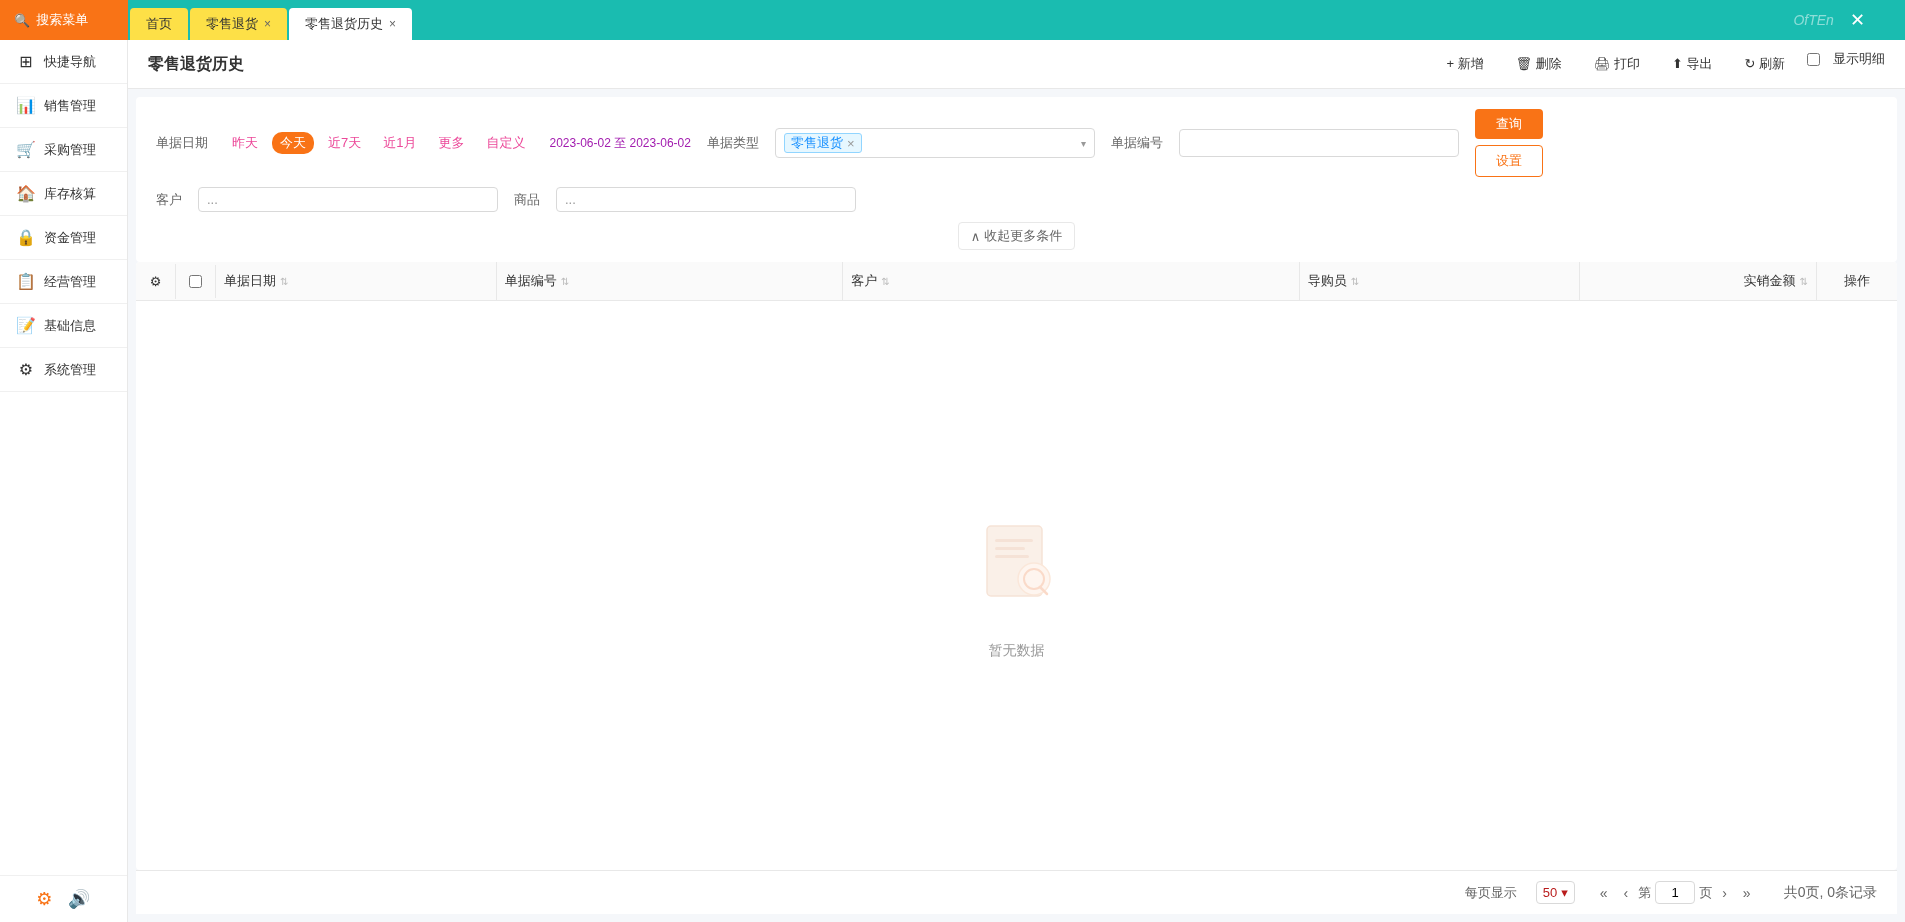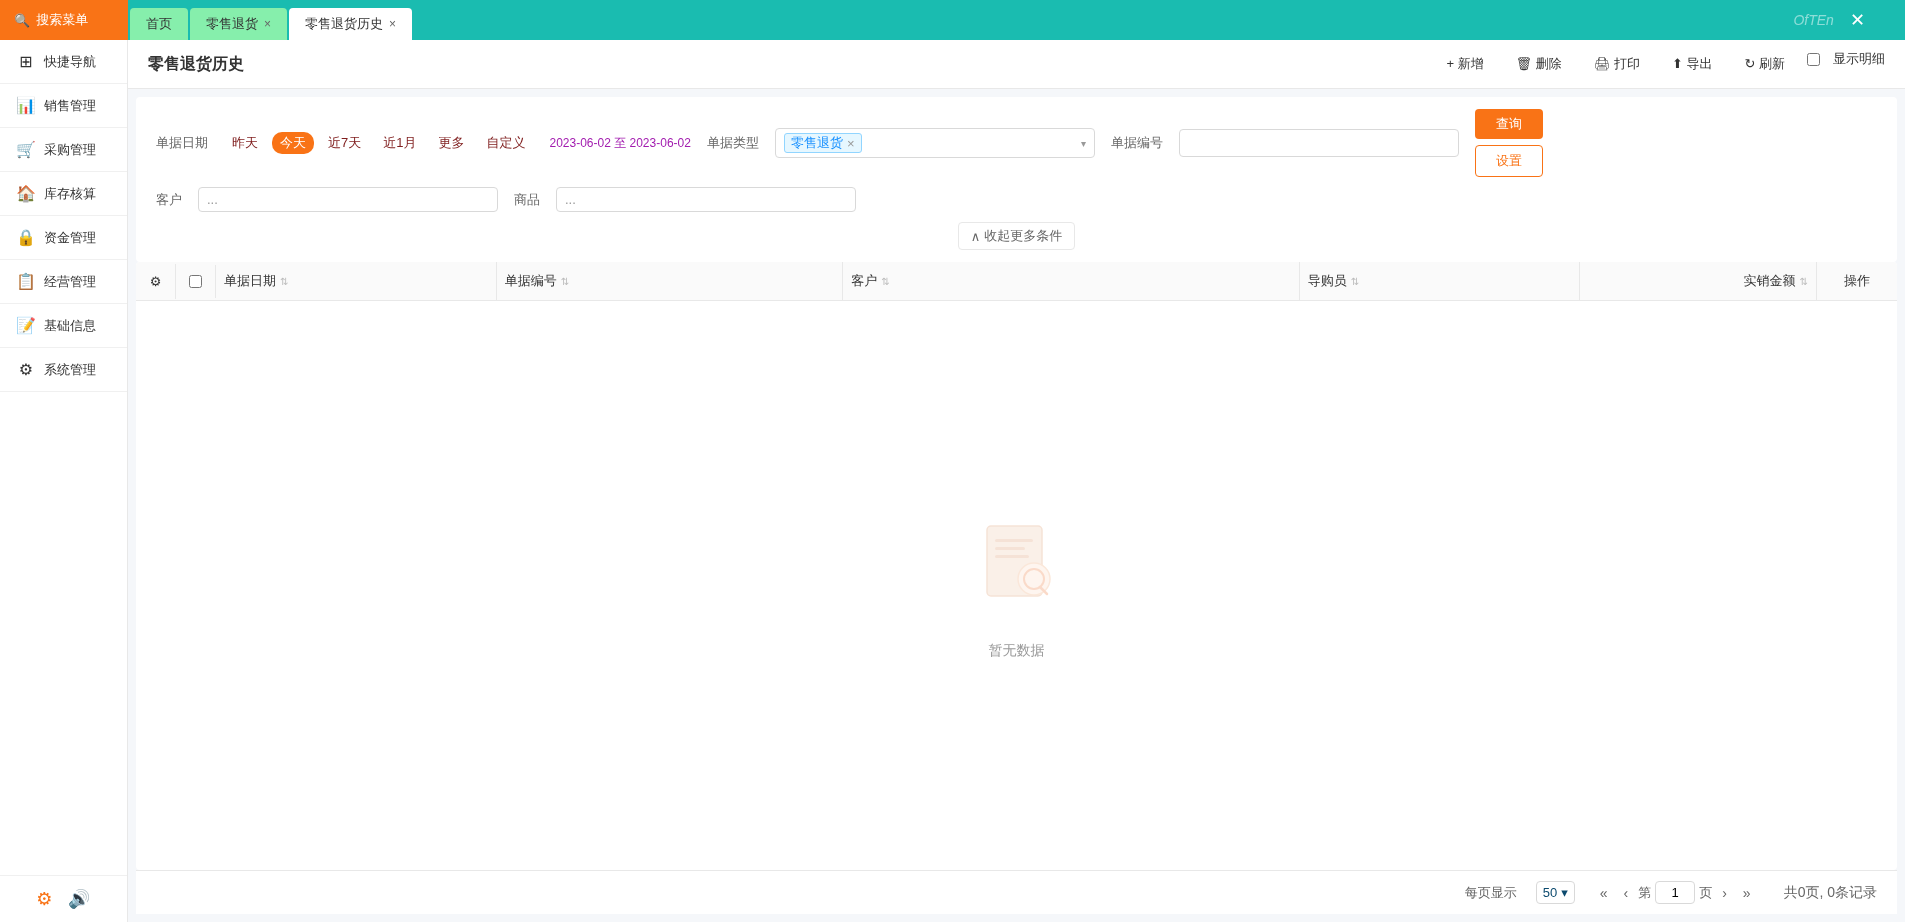--- a/index.html
+++ b/index.html
@@ -8,21 +8,21 @@
     
     .top-bar {
       display: flex; align-items: center; background: #1abcb0; height: 40px; flex-shrink: 0;
     }
     .search-box {
       display: flex; align-items: center; background: #f97316; color: white; padding: 0 14px; height: 100%; min-width: 128px; gap: 6px; cursor: pointer;
     }
     .search-box span { font-size: 13px; }
     .tabs-area { display: flex; align-items: flex-end; height: 100%; flex: 1; }
     .tab {
-      display: flex; align-items: center; padding: 0 16px; height: 32px; margin-top: 8px; background: #86efac; border-radius: 4px 4px 0 0; color: #333; cursor: pointer; gap: 6px; font-size: 13px; margin-left: 2px;
+      display: flex; align-items: center; padding: 0 16px; height: 32px; margin-top: 8px; background: #fde047; border-radius: 4px 4px 0 0; color: #333; cursor: pointer; gap: 6px; font-size: 13px; margin-left: 2px;
     }
     .tab.active { background: white; color: #333; }
     .tab-close { color: #666; font-size: 12px; cursor: pointer; }
     .top-right { margin-left: auto; padding-right: 32px; color: white; font-size: 13px; display: flex; align-items: center; gap: 8px; }
     .close-btn { color: white; font-size: 18px; cursor: pointer; padding: 0 8px; }
 
     
     .main-layout { display: flex; flex: 1; overflow: hidden; }
 
     
@@ -47,21 +47,21 @@
     .page-title { font-size: 16px; font-weight: bold; color: #333; }
     .header-actions { display: flex; align-items: flex-start; gap: 12px; }
     .action-btn {
       display: flex; align-items: center; gap: 4px; padding: 5px 10px; border: none; background: transparent; cursor: pointer; color: #333; font-size: 13px;
     }
     .checkbox-label { display: flex; align-items: center; gap: 13px; font-size: 13px; color: #333; }
     .filter-row { display: flex; align-items: center; gap: 16px; margin-bottom: 10px; flex-wrap: wrap; }
     .filter-label { color: #666; font-size: 13px; white-space: nowrap; }
     .date-filters { display: flex; align-items: center; gap: 6px; }
     .date-btn {
-      padding: 2px 8px; border: none; background: transparent; cursor: pointer; color: #7f1d1d; font-size: 13px; border-radius: 3px;
+      padding: 2px 8px; border: none; background: transparent; cursor: pointer; color: #ec4899; font-size: 13px; border-radius: 3px;
     }
     .date-btn.active { background: #f97316; color: white; border-radius: 10px; padding: 2px 8px; }
     .date-range { color: #a21caf; font-size: 12px; }
     .filter-select {
       display: flex; align-items: center; border: 1px solid #d9d9d9; border-radius: 4px; padding: 4px 8px; background: white; cursor: pointer; min-width: 200px; gap: 6px; font-size: 13px; color: #333;
     }
     .filter-select .tag {
       background: #e6f7ff; border: 1px solid #91d5ff; border-radius: 3px; padding: 0 6px; font-size: 12px; color: #1890ff; display: flex; align-items: center; gap: 4px;
     }
     .filter-select .tag .remove { cursor: pointer; color: #999; }
@@ -94,21 +94,21 @@
 
     .table-empty { flex: 1; display: flex; flex-direction: column; align-items: center; justify-content: center; color: #999; gap: 12px; }
     .empty-text { font-size: 14px; color: #999; }
 
     
     .pagination {
       display: flex; align-items: center; justify-content: flex-end; padding: 10px 20px; background: white; border-top: 1px solid #e8e8e8; gap: 19px; margin: 0 8px 8px;
     }
     .page-size-label { color: #666; font-size: 13px; }
     .page-size-select {
-      border: 1px solid #d9d9d9; border-radius: 4px; padding: 3px 6px; font-size: 13px; display: flex; align-items: center; gap: 4px; cursor: pointer; color: #0c4a6e;
+      border: 1px solid #d9d9d9; border-radius: 4px; padding: 3px 6px; font-size: 13px; display: flex; align-items: center; gap: 4px; cursor: pointer; color: #b91c1c;
     }
     .page-nav { display: flex; align-items: center; gap: 4px; }
     .page-nav-btn { border: none; background: transparent; cursor: pointer; color: #666; font-size: 14px; padding: 2px 6px; }
     .page-nav-btn:disabled { color: #ccc; cursor: default; }
     .page-input-area { display: flex; align-items: center; gap: 4px; color: #666; font-size: 13px; }
     .page-input { border: 1px solid #d9d9d9; border-radius: 4px; width: 40px; padding: 3px 6px; text-align: center; font-size: 13px; }
     .page-info { color: #666; font-size: 14px; margin-left: 8px; }
 
     
     .query-btn {

